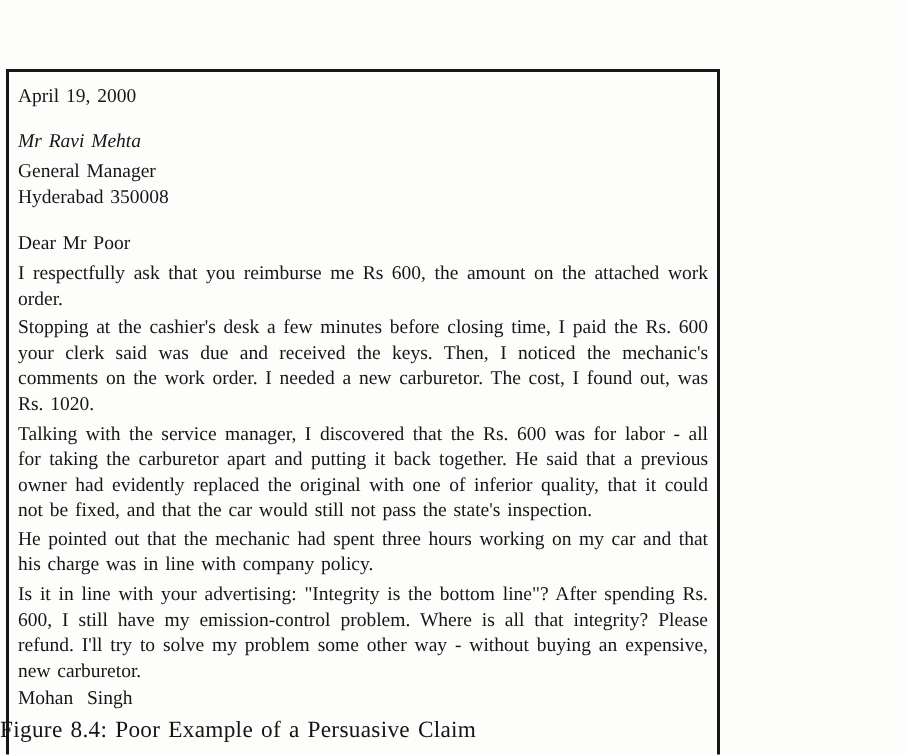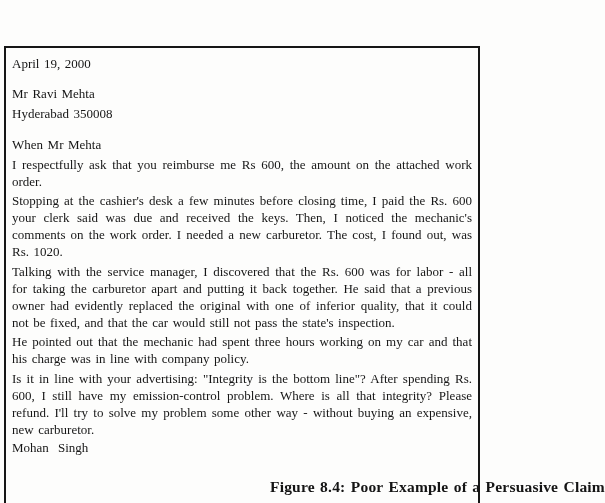--- a/index.html
+++ b/index.html
@@ -40,20 +40,21 @@
     word-spacing: 0.1em;
   }
   .date {
     margin-top: 2px !important;
   }
   .recipient {
     margin-top: 13px;
   }
   .recip-name {
     margin-bottom: 3px !important;
+    font-style: italic;
   }
   .salutation {
     margin-top: 14px !important;
   }
   .para {
     margin-top: 2.5px !important;
     text-align: justify;
     line-height: 17px !important;
   }
   .closing {
@@ -61,41 +62,42 @@
   }
   .signature {
     margin-top: 1px !important;
     word-spacing: 0.45em !important;
   }
   .caption {
     position: absolute;
     left: 0;
     top: 478px;
     width: 605px;
-    text-align: right;
+    text-align: left;
     font-size: 15.5px;
-    font-weight: bold;
+    font-weight: normal;
     letter-spacing: 0.2px;
     word-spacing: 0.08em;
     color: #141414;
   }
 </style>
 </head>
 <body>
 
 <div class="page">
   <div class="letter-box">
     <p class="date">April 19, 2000</p>
 
     <div class="recipient">
       <p class="recip-name">Mr Ravi Mehta</p>
+      <p>General Manager</p>
       <p>Hyderabad 350008</p>
     </div>
 
-    <p class="salutation">When Mr Mehta</p>
+    <p class="salutation">Dear Mr Poor</p>
 
     <p class="para">I respectfully ask that you reimburse me Rs 600, the amount on the attached work order.</p>
     <p class="para">Stopping at the cashier's desk a few minutes before closing time, I paid the Rs. 600 your clerk said was due and received the keys. Then, I noticed the mechanic's comments on the work order. I needed a new carburetor. The cost, I found out, was Rs. 1020.</p>
     <p class="para">Talking with the service manager, I discovered that the Rs. 600 was for labor - all for taking the carburetor apart and putting it back together. He said that a previous owner had evidently replaced the original with one of inferior quality, that it could not be fixed, and that the car would still not pass the state's inspection.</p>
     <p class="para">He pointed out that the mechanic had spent three hours working on my car and that his charge was in line with company policy.</p>
     <p class="para">Is it in line with your advertising: "Integrity is the bottom line"? After spending Rs. 600, I still have my emission-control problem. Where is all that integrity? Please refund. I'll try to solve my problem some other way - without buying an expensive, new carburetor.</p>
 
     <p class="signature">Mohan Singh</p>
   </div>
 

